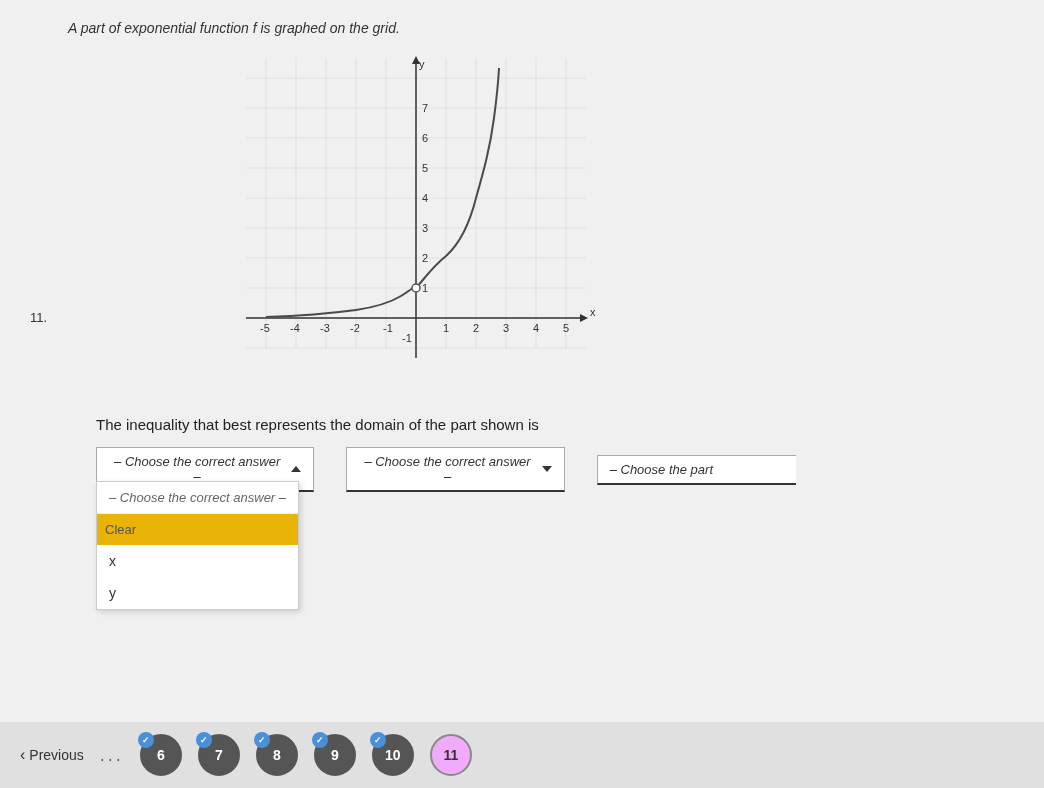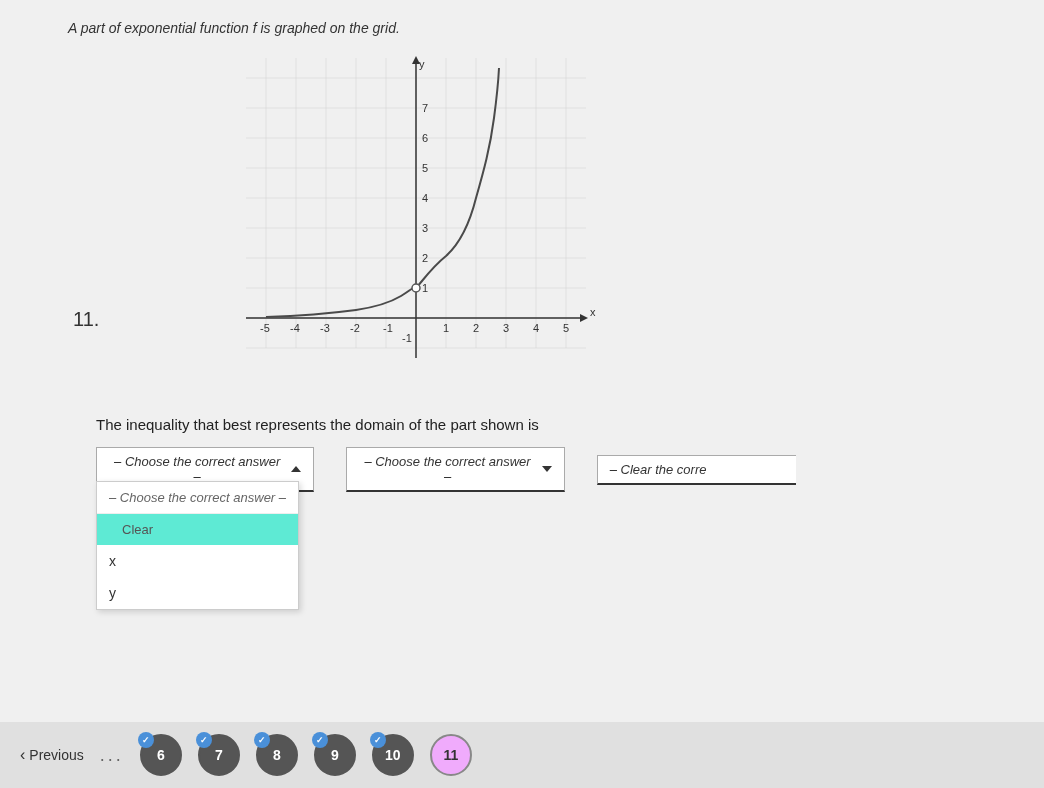--- a/index.html
+++ b/index.html
@@ -104,25 +104,25 @@
     .dropdown-open .dropdown-header {
       padding: 8px 12px;
       font-style: italic;
       color: #666;
       font-size: 13px;
       border-bottom: 1px solid #eee;
       background: white;
     }
 
     .clear-btn {
-      padding: 8px 25px;
+      padding: 8px 8px;
       font-size: 13px;
       color: #555;
       cursor: pointer;
-      background: #5eead4;
+      background: #eab308;
     }
 
     .dropdown-option {
       padding: 8px 12px;
       font-size: 14px;
       cursor: pointer;
       color: #333;
       background: white;
     }
 
@@ -210,21 +210,21 @@
 <body>
 
 <div class="main-content">
 
   <div class="problem-header">
     <span>A part of exponential function f is graphed on the grid.</span>
   </div>
 
   <div style="display:flex; align-items:flex-start; gap:16px; position:relative;">
     <div style="width:50px; padding-top:260px;">
-      <span class="problem-number" style="position:static; font-size:20px;margin-left:43px;">11.</span>
+      <span class="problem-number" style="position:static; font-size:13px;">11.</span>
     </div>
 
     <div>
       
       <div class="graph-container">
         <svg class="graph-svg" width="360" height="340">
 
           <line class="grid-line" x1="30" y1="10" x2="30" y2="300"></line>
           <line class="grid-line" x1="60" y1="10" x2="60" y2="300"></line>
           <line class="grid-line" x1="90" y1="10" x2="90" y2="300"></line>
@@ -307,21 +307,21 @@
 
           <div style="position:relative;">
             <button class="dropdown-btn">
               <span>– Choose the correct answer –</span>
               <span class="arrow-down"></span>
             </button>
           </div>
 
           <div style="position:relative; overflow:hidden; max-width:220px;">
             <button class="dropdown-btn" style="white-space:nowrap;">
-              <span>– Clear the corre</span>
+              <span>– Choose the part</span>
             </button>
           </div>
         </div>
       </div>
     </div>
   </div>
 
 </div>
 
 <div class="bottom-nav">

